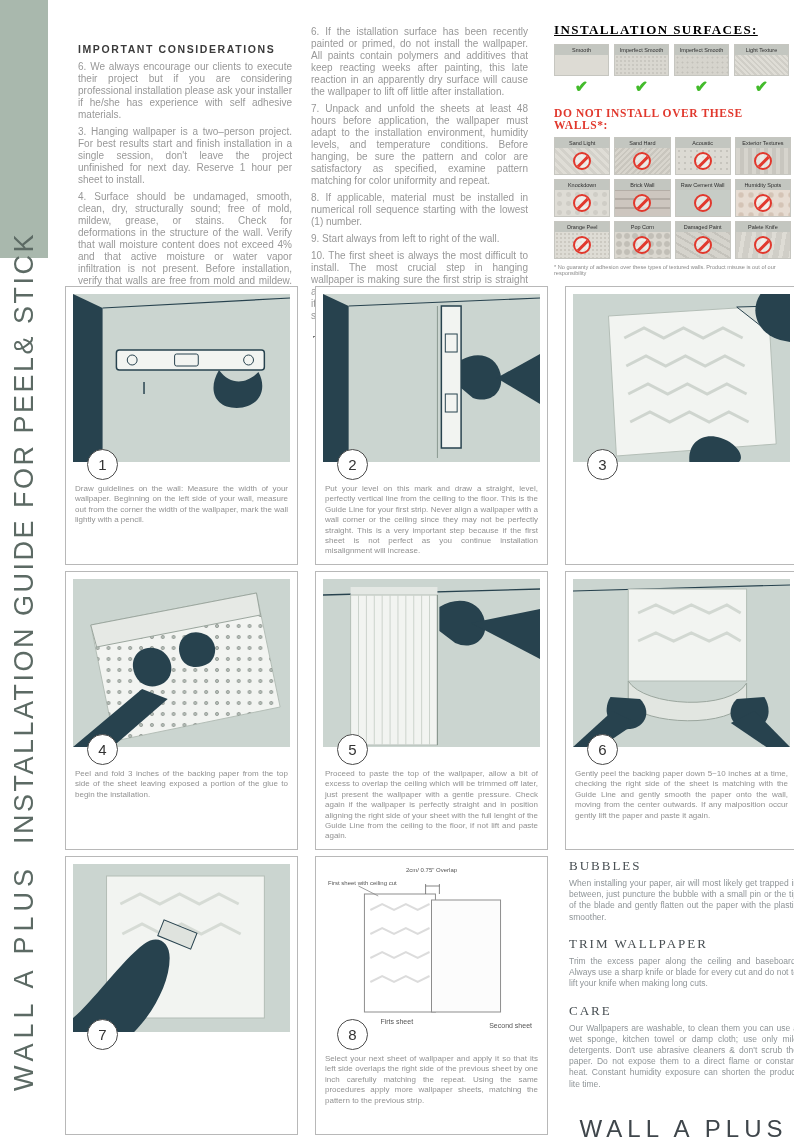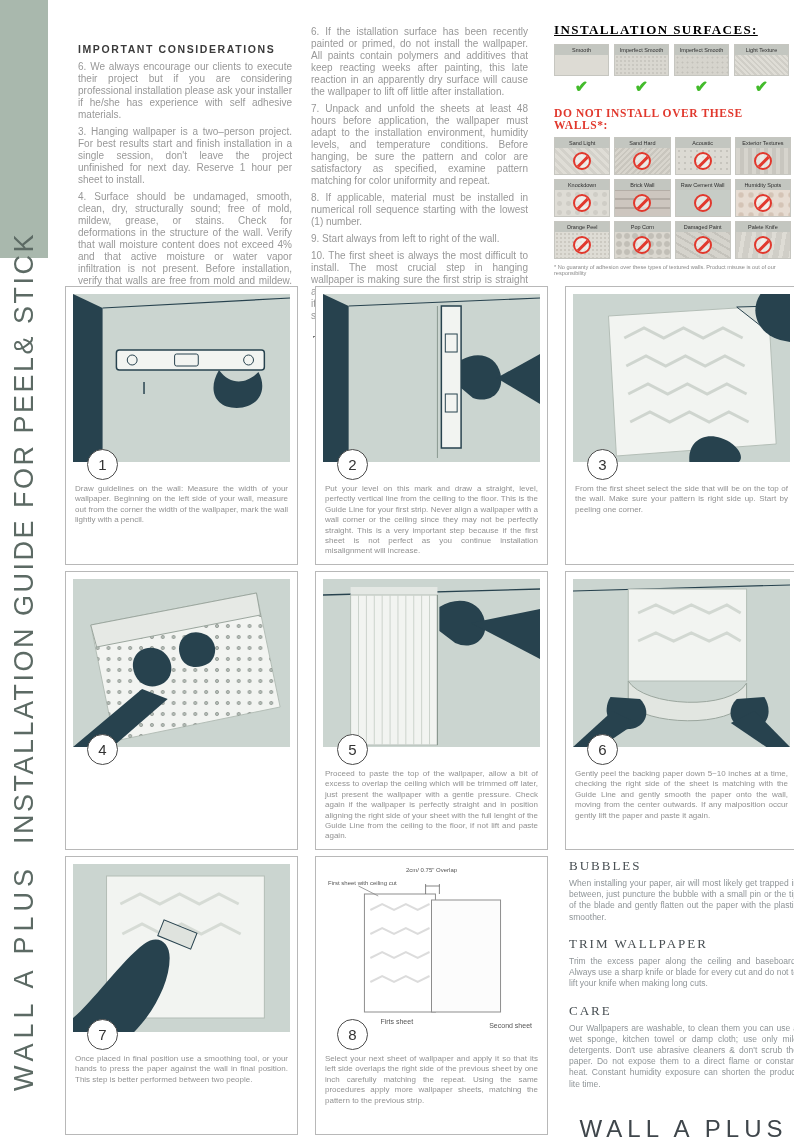--- a/index.html
+++ b/index.html
@@ -292,21 +292,20 @@
           <path d="M56,100 L76,90 L96,100 L116,90 L136,100 L156,90 L176,100" fill="none" stroke="#cfd5cf" stroke-width="3"></path>
           <path d="M58,128 L78,118 L98,128 L118,118 L138,128 L158,118 L178,128" fill="none" stroke="#cfd5cf" stroke-width="3"></path>
           <polygon points="166,13 206,44 205,12" fill="#dde2dd" stroke="#27424e" stroke-width="1"></polygon>
           <path d="M190,0 C178,18 188,40 210,46 L220,48 L220,0 Z" fill="#27424e"></path>
           <path d="M118,168 C116,148 132,138 150,144 C168,150 174,164 168,168 Z" fill="#27424e"></path>
         </svg>
       </div>
       <div class="badge">
           <span>3</span>
         </div>
-      <p class="cap">From the first sheet select the side that will be on the top of the wall. Make sure your pattern is right side up. Start by peeling one corner.</p>
     </div>
 
     <div class="cell">
       <div class="illus">
         <svg viewBox="0 0 220 168" preserveAspectRatio="none">
           <defs>
             <pattern id="dots4" width="11" height="11" patternUnits="userSpaceOnUse">
               <circle cx="3" cy="3" r="1.7" fill="#9fab a3"></circle>
               <circle cx="3" cy="3" r="1.7" fill="#9faba3"></circle>
             </pattern>
@@ -315,20 +314,21 @@
           <polygon points="18,46 186,14 210,128 42,162" fill="url(#dots4)" opacity="0.8"></polygon>
           <polygon points="18,46 186,14 190,36 24,68" fill="#e6e9e5" stroke="#9aa59d"></polygon>
           <path d="M64,98 C54,80 68,64 86,70 C102,76 104,96 92,104 C82,110 70,108 64,98 Z" fill="#27424e"></path>
           <path d="M110,80 C102,64 114,50 130,54 C146,58 148,76 138,84 C128,90 116,90 110,80 Z" fill="#27424e"></path>
           <path d="M0,168 L70,110 L96,120 L40,168 Z" fill="#27424e"></path>
         </svg>
       </div>
       <div class="badge">
           <span>4</span>
         </div>
+      <p class="cap">Peel and fold 3 inches of the backing paper from the top side of the sheet leaving exposed a portion of the glue to begin the installation.</p>
     </div>
 
     <div class="cell">
       <div class="illus">
         <svg viewBox="0 0 220 168" preserveAspectRatio="none">
           <line x1="0" y1="16" x2="220" y2="10" stroke="#27424e" stroke-width="1.4"></line>
           <rect x="28" y="8" width="88" height="9" fill="#e4e8e4"></rect>
           <rect x="28" y="16" width="88" height="150" fill="#f2f4f1" stroke="#b3bdb6"></rect>
           <path d="M36,16 V166 M44,16 V166 M52,16 V166 M60,16 V166 M68,16 V166 M76,16 V166 M84,16 V166 M92,16 V166 M100,16 V166 M108,16 V166" stroke="#ccd3cc" stroke-width="1"></path>
           <path d="M118,28 C138,16 160,22 164,42 C168,60 152,72 134,64 L118,52 Z" fill="#27424e"></path>
@@ -368,21 +368,20 @@
           <rect x="34" y="12" width="160" height="142" fill="#f2f4f1" stroke="#b3bdb6"></rect>
           <path d="M48,40 L68,30 L88,40 L108,30 L128,40 L148,30 L168,40" fill="none" stroke="#d6dbd5" stroke-width="3"></path>
           <path d="M50,70 L70,60 L90,70 L110,60 L130,70 L150,60 L170,70" fill="none" stroke="#d6dbd5" stroke-width="3"></path>
           <path d="M0,168 L62,168 C82,148 98,118 98,94 C98,78 86,70 72,80 C50,96 18,140 0,154 Z" fill="#27424e"></path>
           <rect x="88" y="62" width="36" height="17" fill="#dfe3de" stroke="#27424e" transform="rotate(22 106 70)"></rect>
         </svg>
       </div>
       <div class="badge">
           <span>7</span>
         </div>
-      <p class="cap">Once placed in final position use a smoothing tool, or your hands to press the paper against the wall in final position. This step is better performed between two people.</p>
     </div>
 
     <div class="cell">
       <div class="illus white">
         <svg viewBox="0 0 220 168" preserveAspectRatio="none">
           <rect x="42" y="30" width="72" height="118" fill="#ffffff" stroke="#8d8d8d"></rect>
           <path d="M48,46 L60,40 L72,46 L84,40 L96,46 L108,40" fill="none" stroke="#dcdcdc" stroke-width="2"></path>
           <path d="M48,70 L60,64 L72,70 L84,64 L96,70 L108,64" fill="none" stroke="#dcdcdc" stroke-width="2"></path>
           <path d="M48,94 L60,88 L72,94 L84,88 L96,94 L108,88" fill="none" stroke="#dcdcdc" stroke-width="2"></path>
           <path d="M48,118 L60,112 L72,118 L84,112 L96,118 L108,112" fill="none" stroke="#dcdcdc" stroke-width="2"></path>

